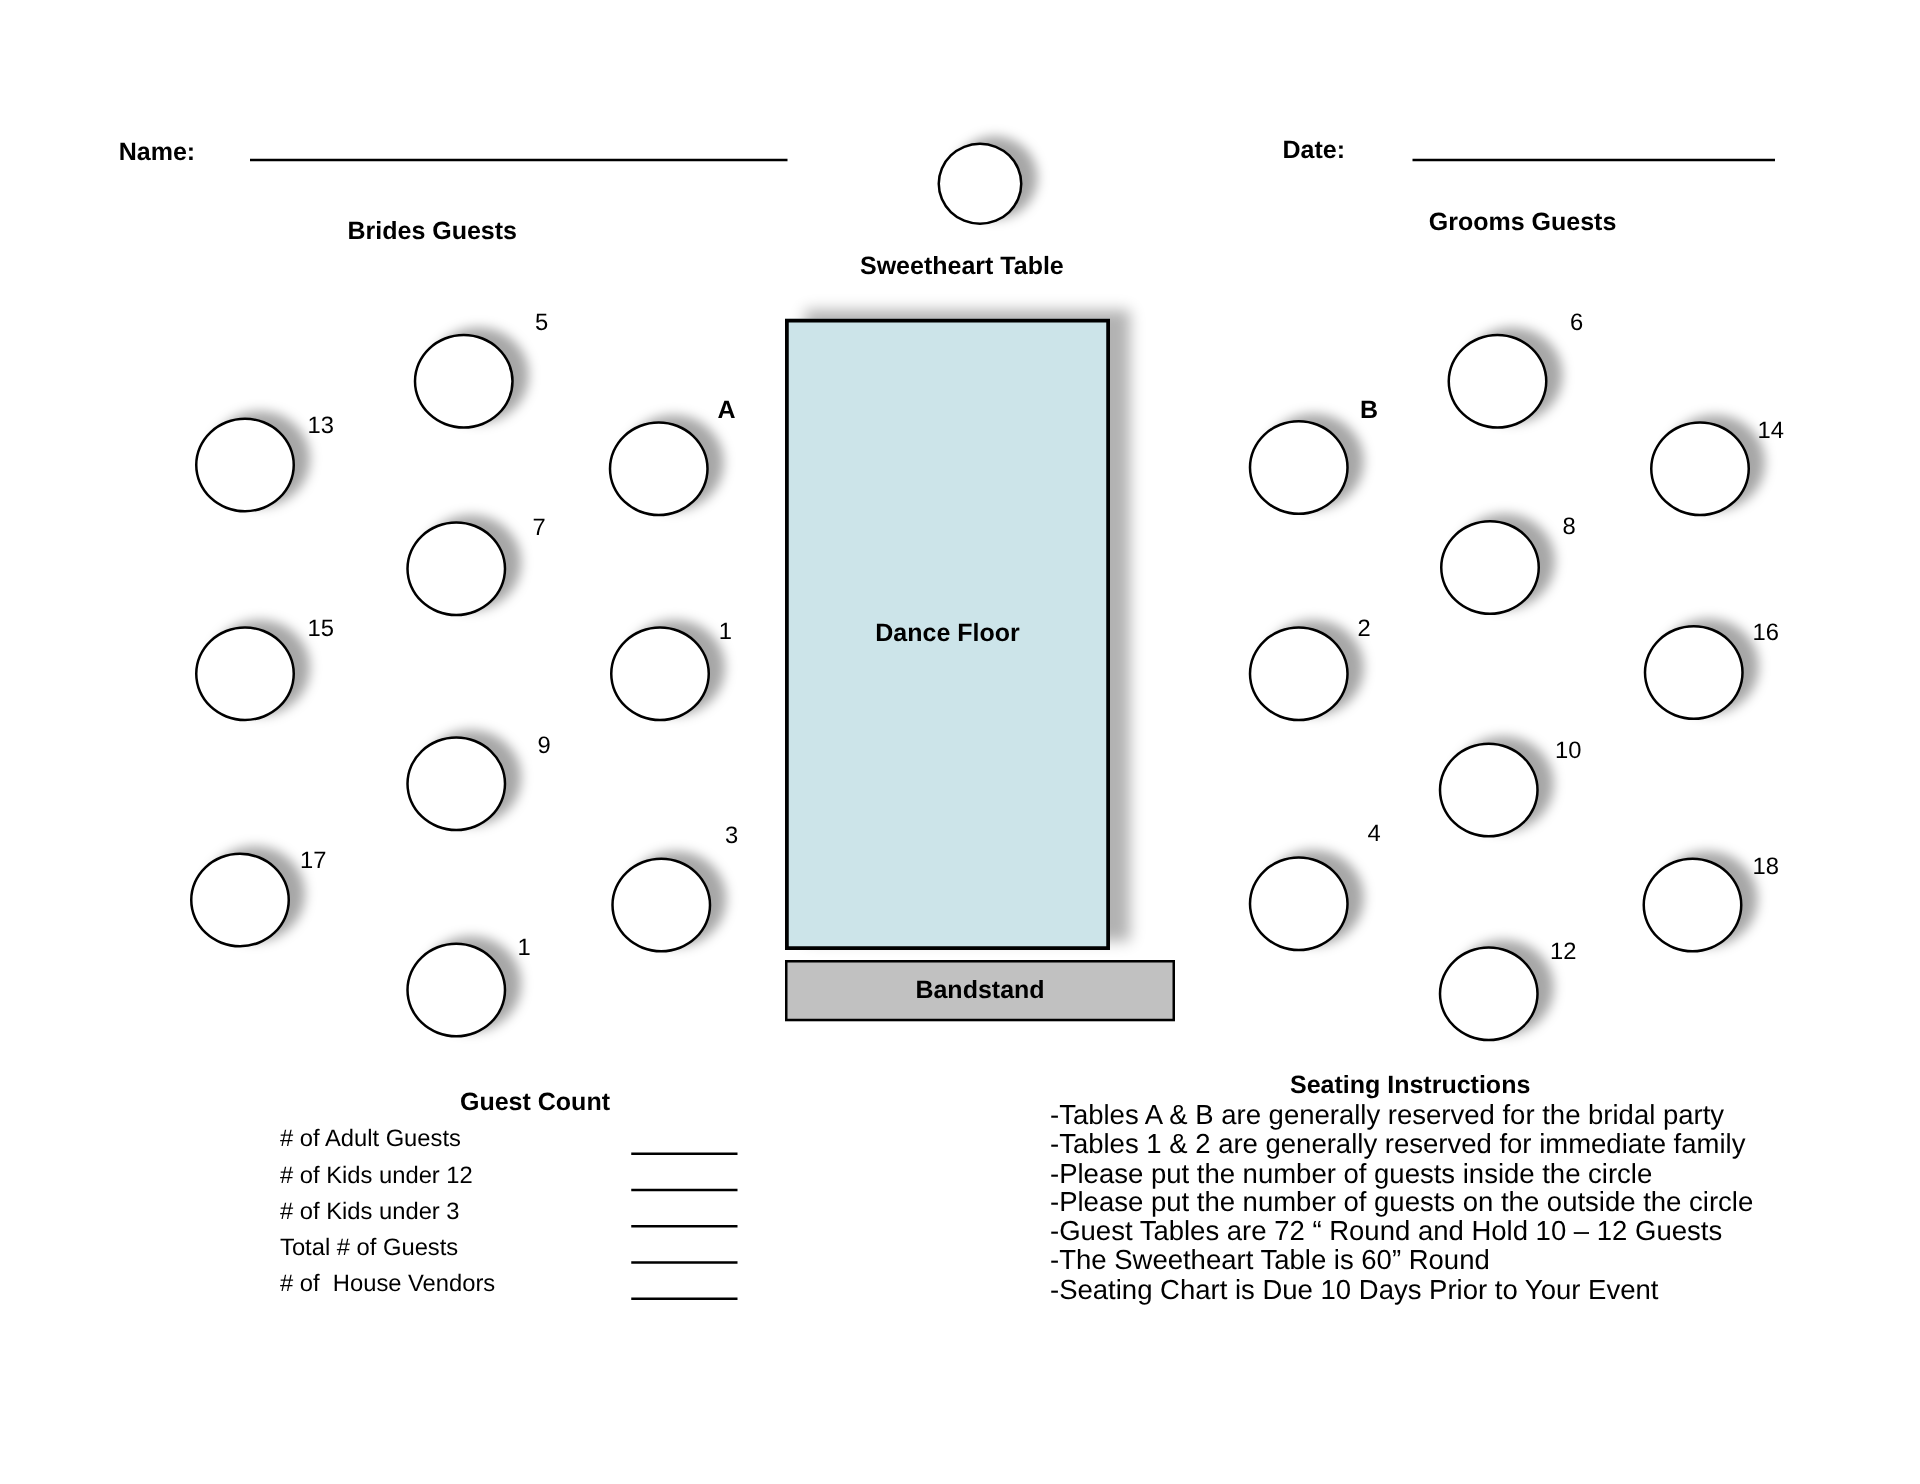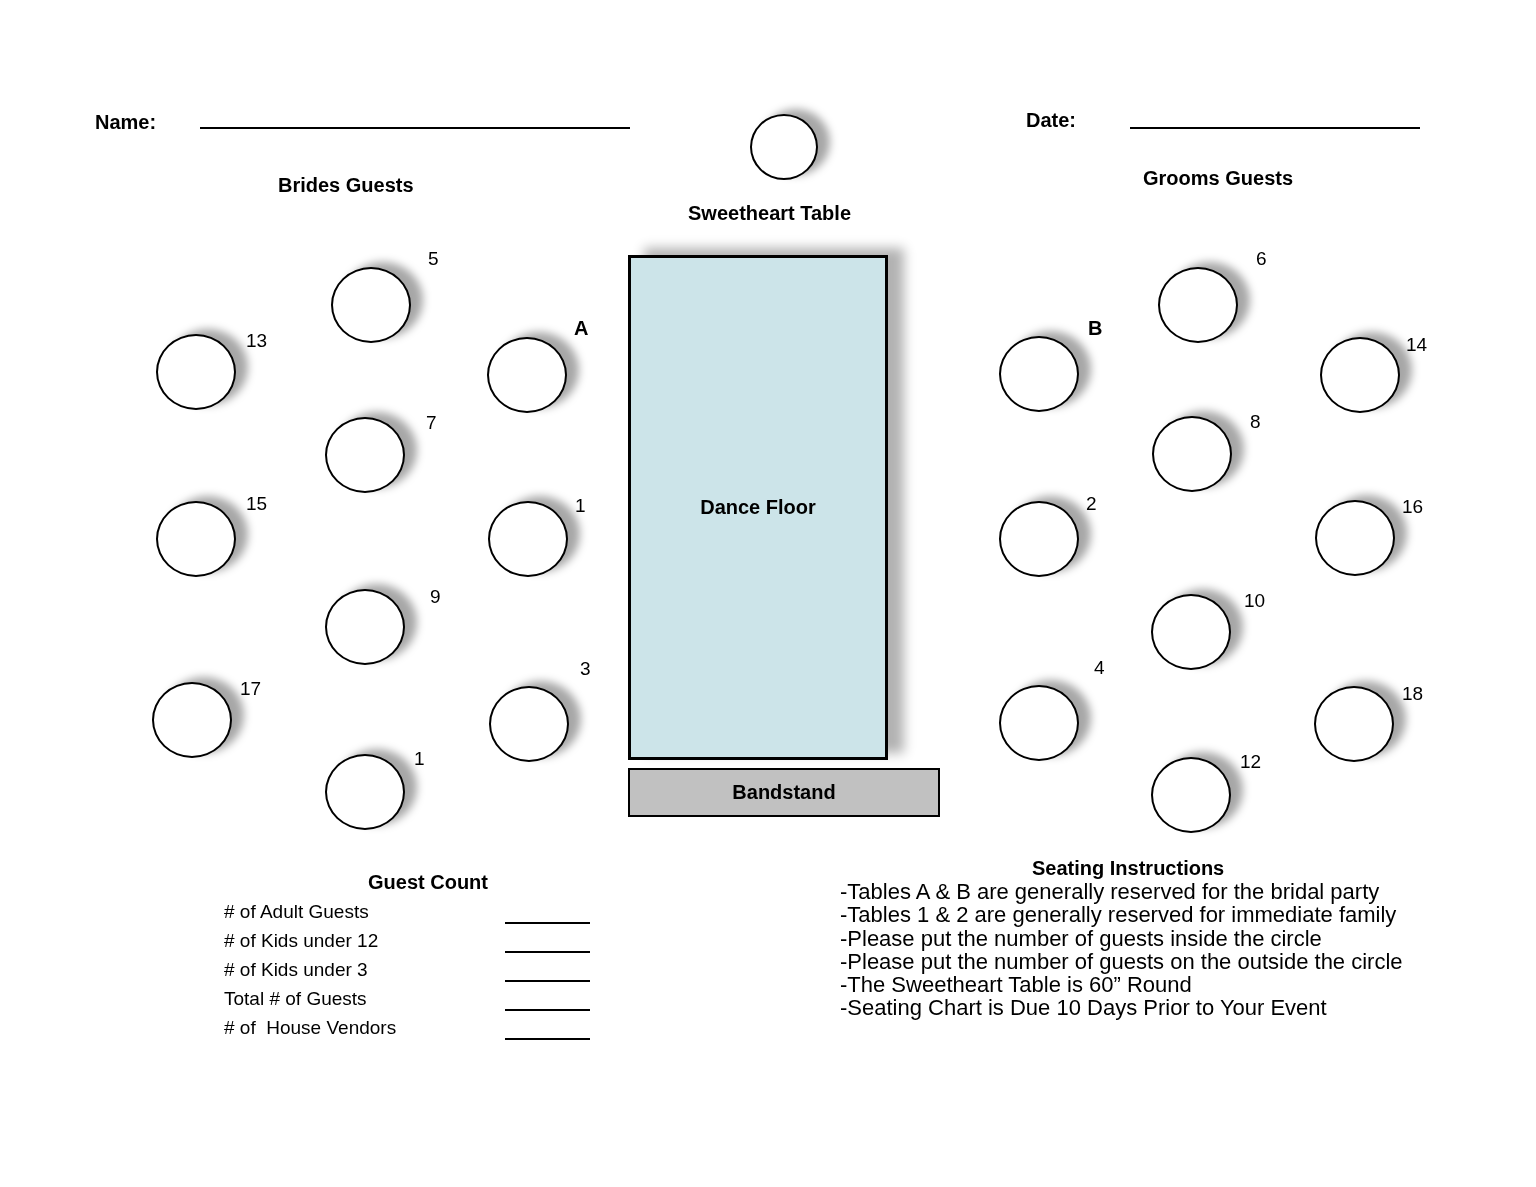--- a/index.html
+++ b/index.html
@@ -118,18 +118,19 @@
       </div>
   </div>
 
   <div>
     <div class="abs hdr" style="left:1032px;top:857px;">Seating Instructions</div>
     <div class="si-list">
         <div class="si-line">-Tables A &amp; B are generally reserved for the bridal party</div>
         <div class="si-line">-Tables 1 &amp; 2 are generally reserved for immediate family</div>
         <div class="si-line">-Please put the number of guests inside the circle</div>
         <div class="si-line">-Please put the number of guests on the outside the circle</div>
+        <div class="si-line">-Guest Tables are 72 “ Round and Hold 10 – 12 Guests</div>
         <div class="si-line">-The Sweetheart Table is 60” Round</div>
         <div class="si-line">-Seating Chart is Due 10 Days Prior to Your Event</div>
       </div>
   </div>
 
 </div>
 
 </body></html>

